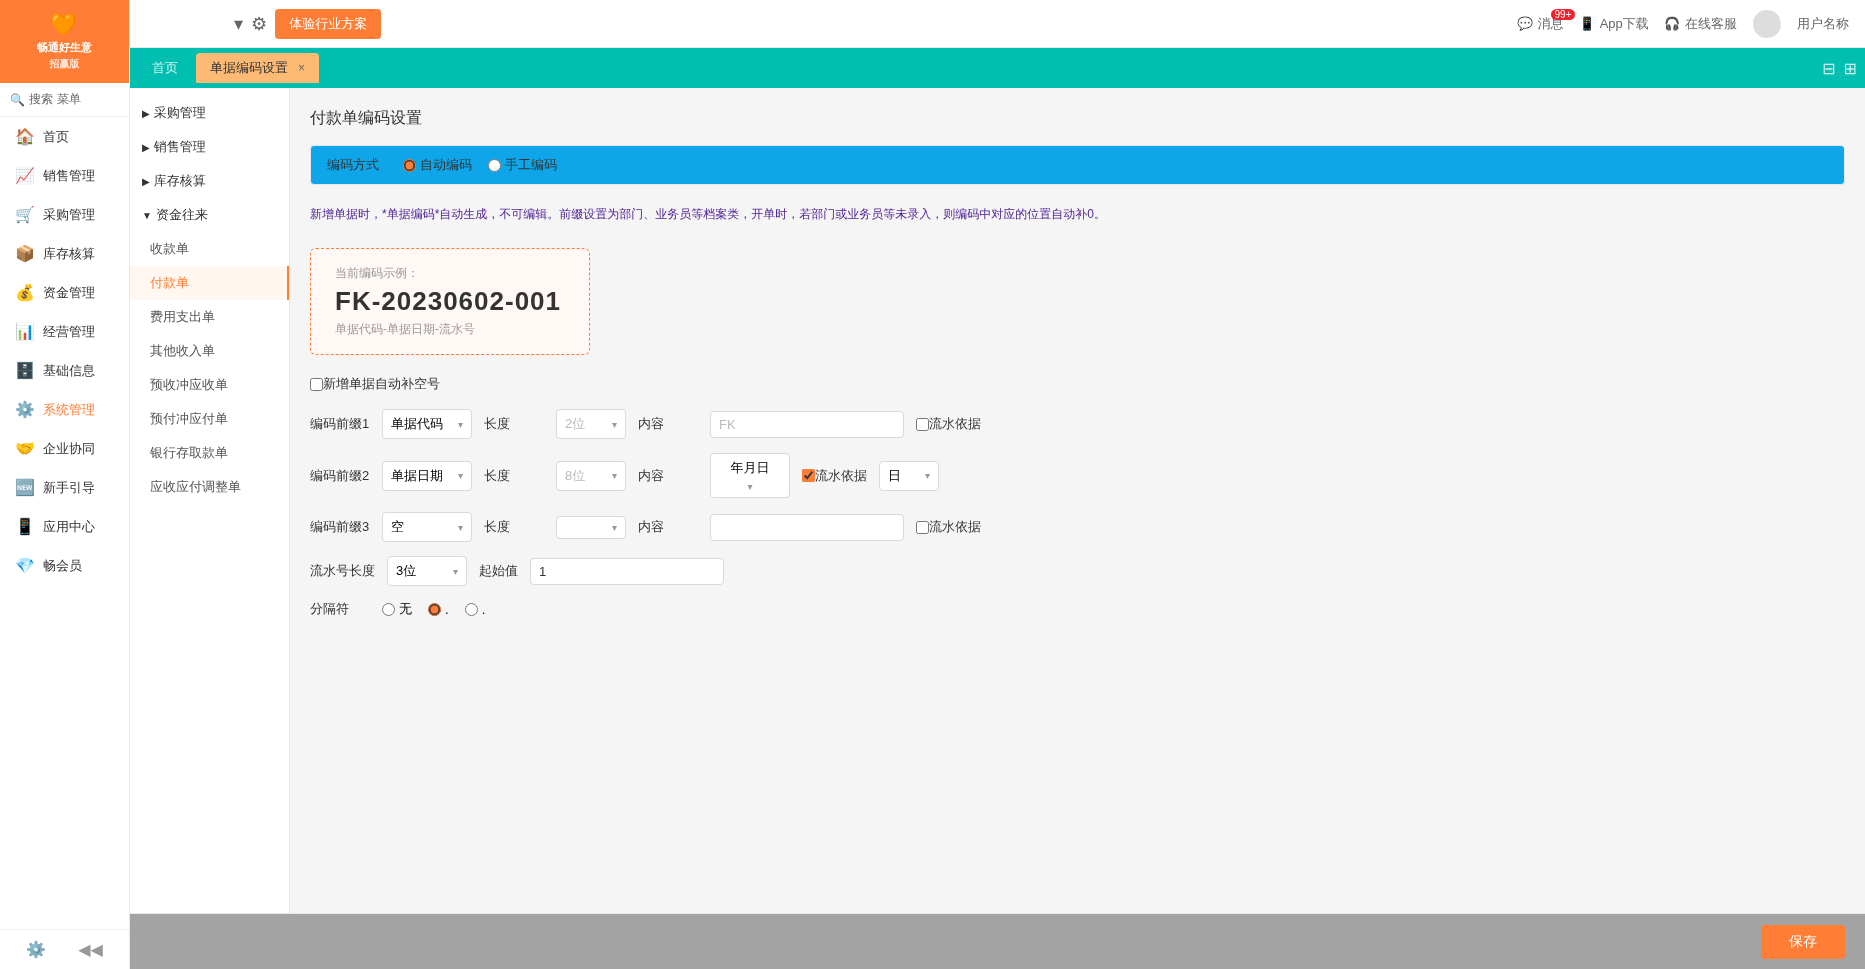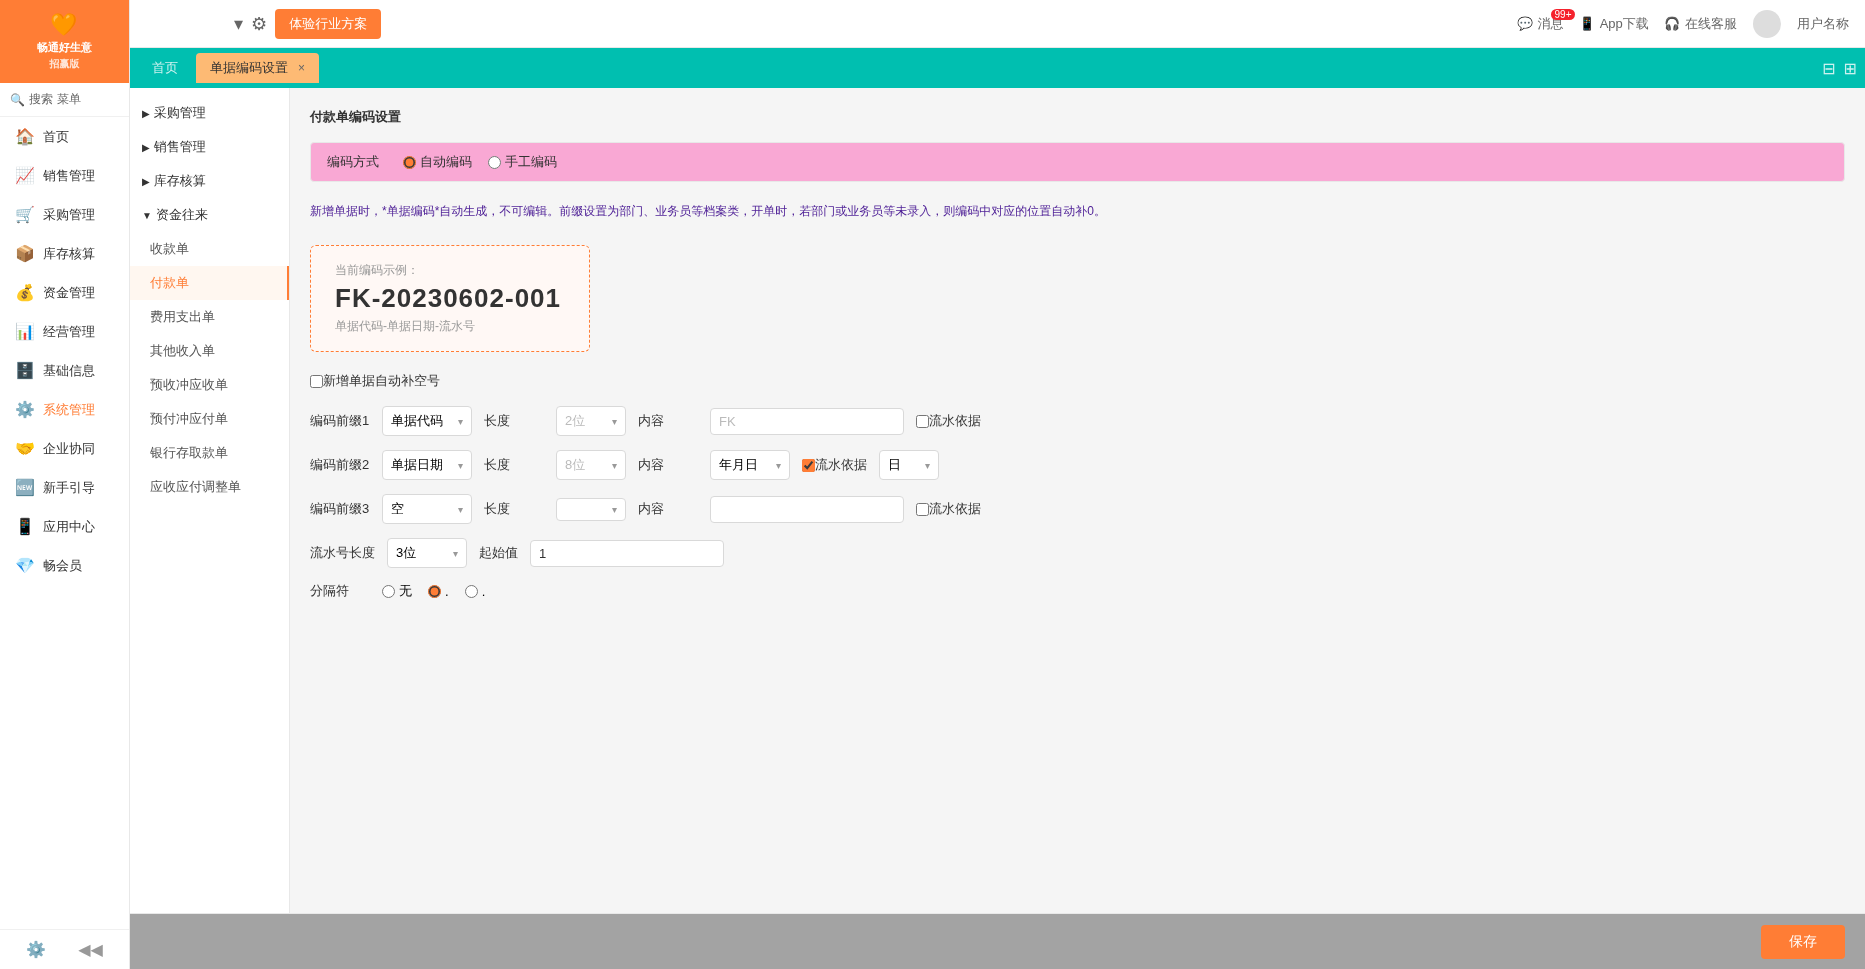--- a/index.html
+++ b/index.html
@@ -97,26 +97,26 @@
     .sub-nav-item {
       padding: 8px 20px; color: #555; font-size: 13px; cursor: pointer;
     }
     .sub-nav-item.active { color: #ff7d35; background: #fff7f0; border-right: 2px solid #ff7d35; }
 
     
     .page-content {
       flex: 1; overflow-y: auto; padding: 20px; position: relative;
     }
 
-    .page-title { font-size: 13px; font-weight: 700; color: #333; margin-bottom: 16px; }
+    .page-title { font-size: 16px; font-weight: 400; color: #333; margin-bottom: 16px; }
 
     
     .section { margin-bottom: 20px; }
     .encoding-method {
-      background: #f9a8d4; border: 1px solid #e8e8e8;
+      background: #0ea5e9; border: 1px solid #e8e8e8;
       padding: 10px 16px; display: flex; align-items: center; gap: 16px; border-radius: 4px;
     }
     .encoding-method label { font-size: 13px; color: #333; display: flex; align-items: center; gap: 4px; cursor: pointer; }
     .encoding-method .label-title { color: #333; font-size: 13px; margin-right: 8px; }
 
     
     .info-text { font-size: 12px; color: #4c1d95; margin-bottom: 24px; line-height: 1.6; }
 
     
     .code-preview {
@@ -380,21 +380,21 @@
           <div class="config-select">
             <span>单据日期</span>
             <span class="chevron">▾</span>
           </div>
           <span class="config-label">长度</span>
           <div class="config-select" style="min-width:70px;">
             <span style="color:#bbb;">8位</span>
             <span class="chevron">▾</span>
           </div>
           <span class="config-label">内容</span>
-          <div class="config-select" style="min-width:80px;">
+          <div class="config-select" style="min-width:80px;flex-direction:column;">
             <span>年月日</span>
             <span class="chevron">▾</span>
           </div>
           <div class="config-checkbox">
             <input type="checkbox" checked="" style="accent-color: rgb(255, 125, 53);">
             <span>流水依据</span>
           </div>
           <div class="config-select" style="min-width:60px;">
             <span>日</span>
             <span class="chevron">▾</span>

